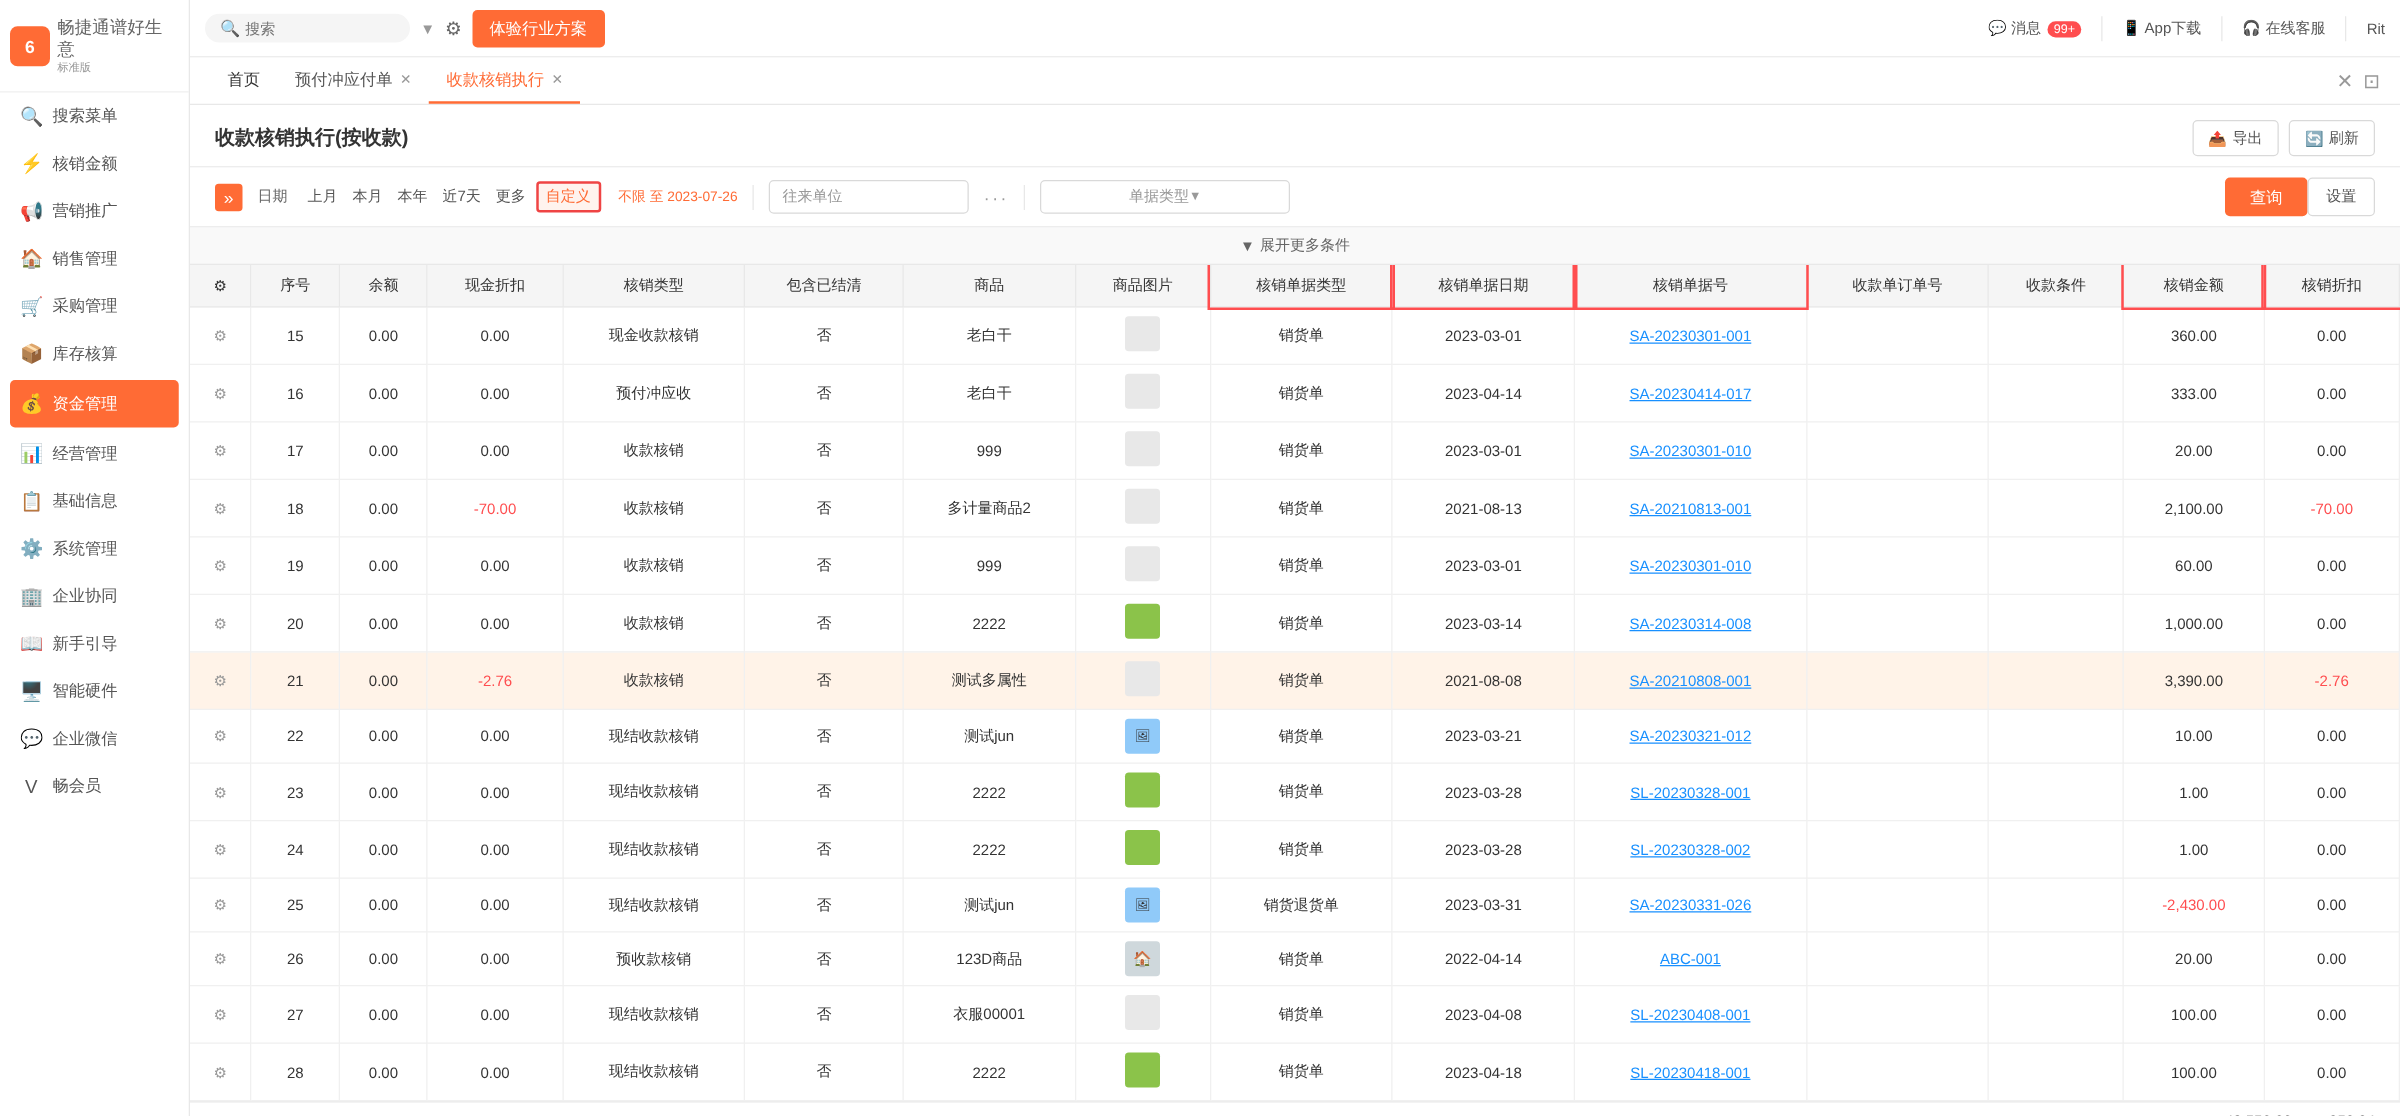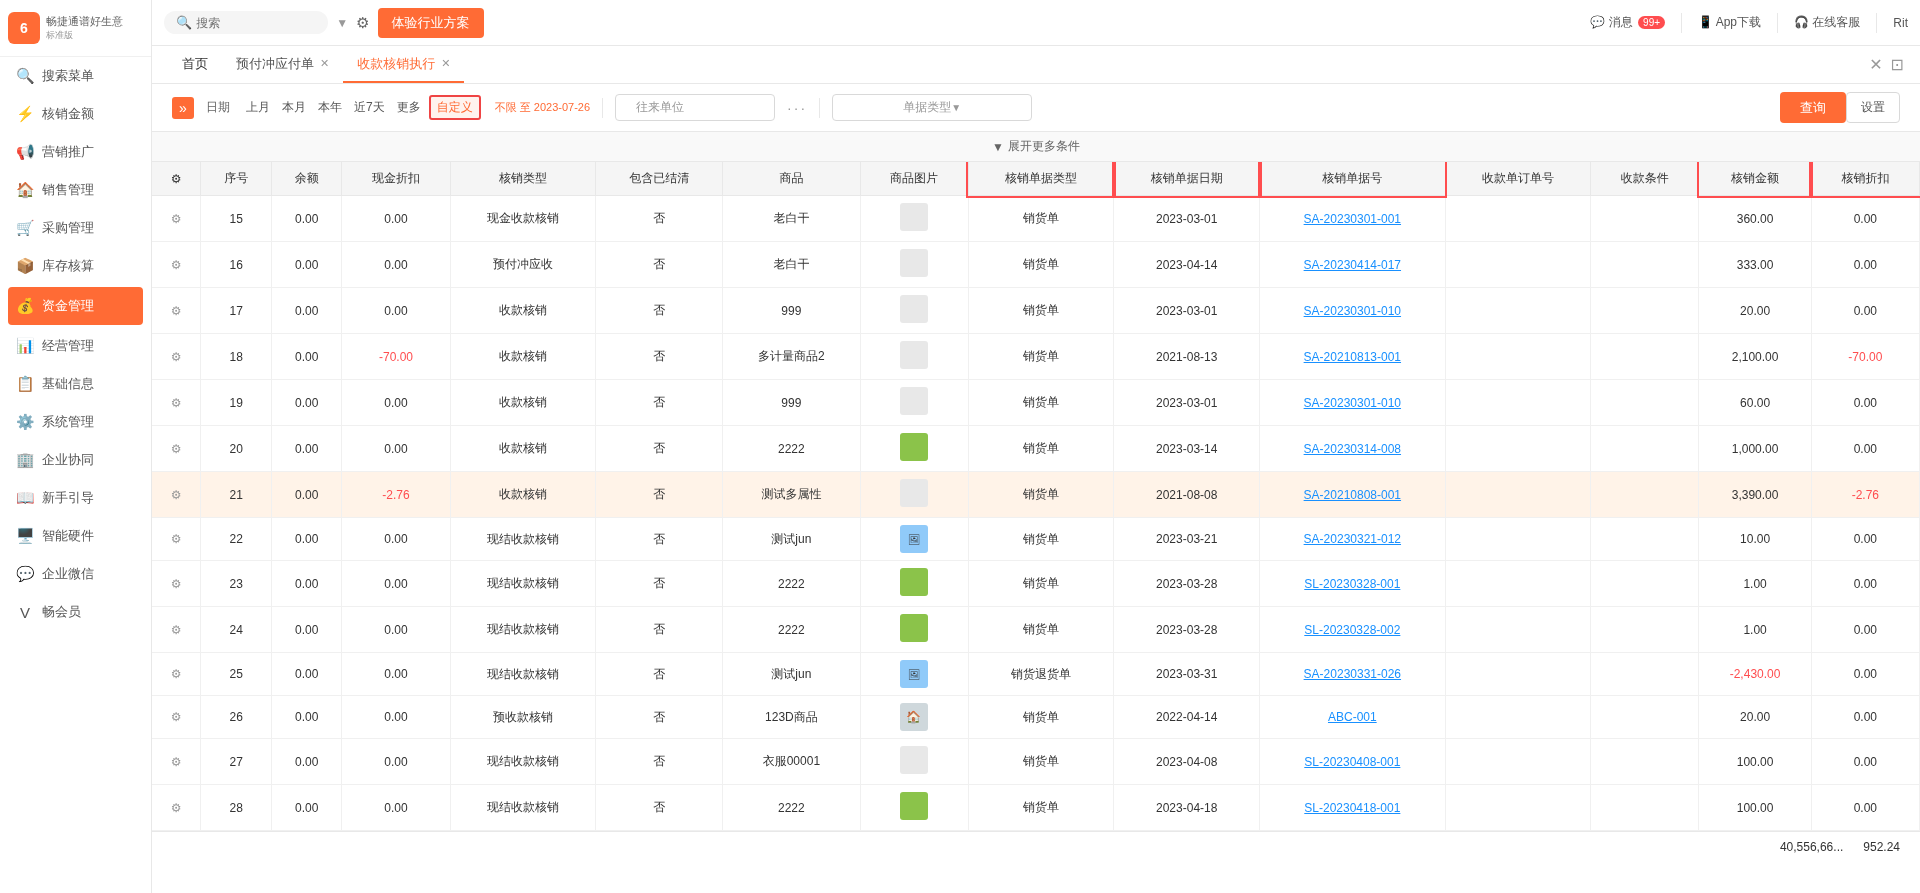--- a/index.html
+++ b/index.html
@@ -2,21 +2,21 @@
 <html><head>
   <meta charset="utf-8">
   <style>
     * { box-sizing: border-box; margin: 0; padding: 0; }
     body { font-family: 'Microsoft YaHei', Arial, sans-serif; font-size: 13px; background: #f5f5f5; color: #333; overflow: hidden; height: 893px; display: flex; }
 
     
     .sidebar { width: 152px; background: #fff; border-right: 1px solid #e8e8e8; display: flex; flex-direction: column; height: 100%; flex-shrink: 0; }
     .sidebar-logo { padding: 12px 8px; border-bottom: 1px solid #f0f0f0; display: flex; align-items: center; gap: 6px; }
     .sidebar-logo-icon { width: 32px; height: 32px; background: #ff6b35; border-radius: 6px; display: flex; align-items: center; justify-content: center; color: white; font-weight: bold; font-size: 14px; }
-    .sidebar-logo-text { font-size: 11px; color: #666; line-height: 1.3; text-align: center; }
+    .sidebar-logo-text { font-size: 14px; color: #666; line-height: 1.3; }
     .sidebar-logo-badge { font-size: 9px; color: #999; }
     .sidebar-item { display: flex; align-items: center; gap: 8px; padding: 10px 16px; cursor: pointer; color: #555; font-size: 13px; }
     .sidebar-item.active { background: #ff6b35; color: white; border-radius: 4px; margin: 2px 8px; padding: 10px 8px; }
     .sidebar-item .icon { font-size: 15px; width: 18px; text-align: center; }
 
     
     .main { flex: 1; display: flex; flex-direction: column; overflow: hidden; }
 
     
     .topbar { height: 46px; background: #fff; border-bottom: 1px solid #e8e8e8; display: flex; align-items: center; padding: 0 12px; gap: 8px; }
@@ -45,21 +45,21 @@
 
     
     .filter-bar { background: #fff; padding: 8px 20px; border-bottom: 1px solid #e8e8e8; display: flex; align-items: center; gap: 12px; flex-wrap: wrap; }
     .filter-expand-btn { background: #ff6b35; color: white; border: none; border-radius: 3px; width: 22px; height: 22px; cursor: pointer; font-size: 14px; display: flex; align-items: center; justify-content: center; }
     .filter-label { font-size: 12px; color: #666; }
     .filter-date-options { display: flex; gap: 4px; align-items: center; }
     .filter-date-btn { font-size: 12px; color: #555; cursor: pointer; padding: 2px 4px; }
     .filter-date-btn.active-def { color: #ff6b35; background: #fff3ee; border-radius: 3px; padding: 2px 6px; border: 2px solid #ef4444; }
     .filter-date-range { font-size: 11px; color: #ff6b35; margin-left: 2px; }
     .filter-divider { width: 1px; height: 20px; background: #e8e8e8; }
-    .filter-input-wrap { border: 1px solid #d9d9d9; border-radius: 4px; padding: 4px 20px; min-width: 160px; font-size: 12px; color: #999; display: flex; align-items: center; gap: 4px; }
+    .filter-input-wrap { border: 1px solid #d9d9d9; border-radius: 4px; padding: 4px 10px; min-width: 160px; font-size: 12px; color: #999; display: flex; align-items: center; gap: 4px; }
     .filter-dots { color: #999; letter-spacing: 2px; font-size: 14px; }
     .filter-select { border: 1px solid #d9d9d9; border-radius: 4px; padding: 4px 10px; min-width: 200px; font-size: 12px; display: flex; align-items: center; justify-content: center; color: #999; }
     .btn-query { background: #ff6b35; color: white; border: none; border-radius: 4px; padding: 6px 20px; font-size: 13px; cursor: pointer; }
     .btn-settings { background: #fff; border: 1px solid #d9d9d9; border-radius: 4px; padding: 6px 14px; font-size: 12px; cursor: pointer; color: #555; }
 
     
     .expand-conditions { background: #f9f9f9; padding: 6px 20px; border-bottom: 1px solid #e8e8e8; display: flex; align-items: center; justify-content: center; }
     .expand-conditions-btn { font-size: 12px; color: #666; cursor: pointer; display: flex; align-items: center; gap: 4px; }
 
     
@@ -198,20 +198,33 @@
     </div>
     <div class="tabs-spacer"></div>
     <div class="tabs-actions">
       <span>✕</span>
       <span>⊡</span>
     </div>
   </div>
 
   <div class="page-content">
 
+    <div class="page-header">
+      <div class="page-title">收款核销执行(按收款)</div>
+      <div class="page-header-actions">
+        <button class="btn-export">
+          <span>📤</span>
+          <span>导出</span>
+        </button>
+        <button class="btn-refresh">
+          <span>🔄</span>
+          <span>刷新</span>
+        </button>
+      </div>
+    </div>
 
     <div class="filter-bar">
       <button class="filter-expand-btn">»</button>
       <span class="filter-label">日期</span>
       <div class="filter-date-options">
         <span class="filter-date-btn">上月</span>
         <span class="filter-date-btn">本月</span>
         <span class="filter-date-btn">本年</span>
         <span class="filter-date-btn">近7天</span>
         <span class="filter-date-btn">更多</span>

